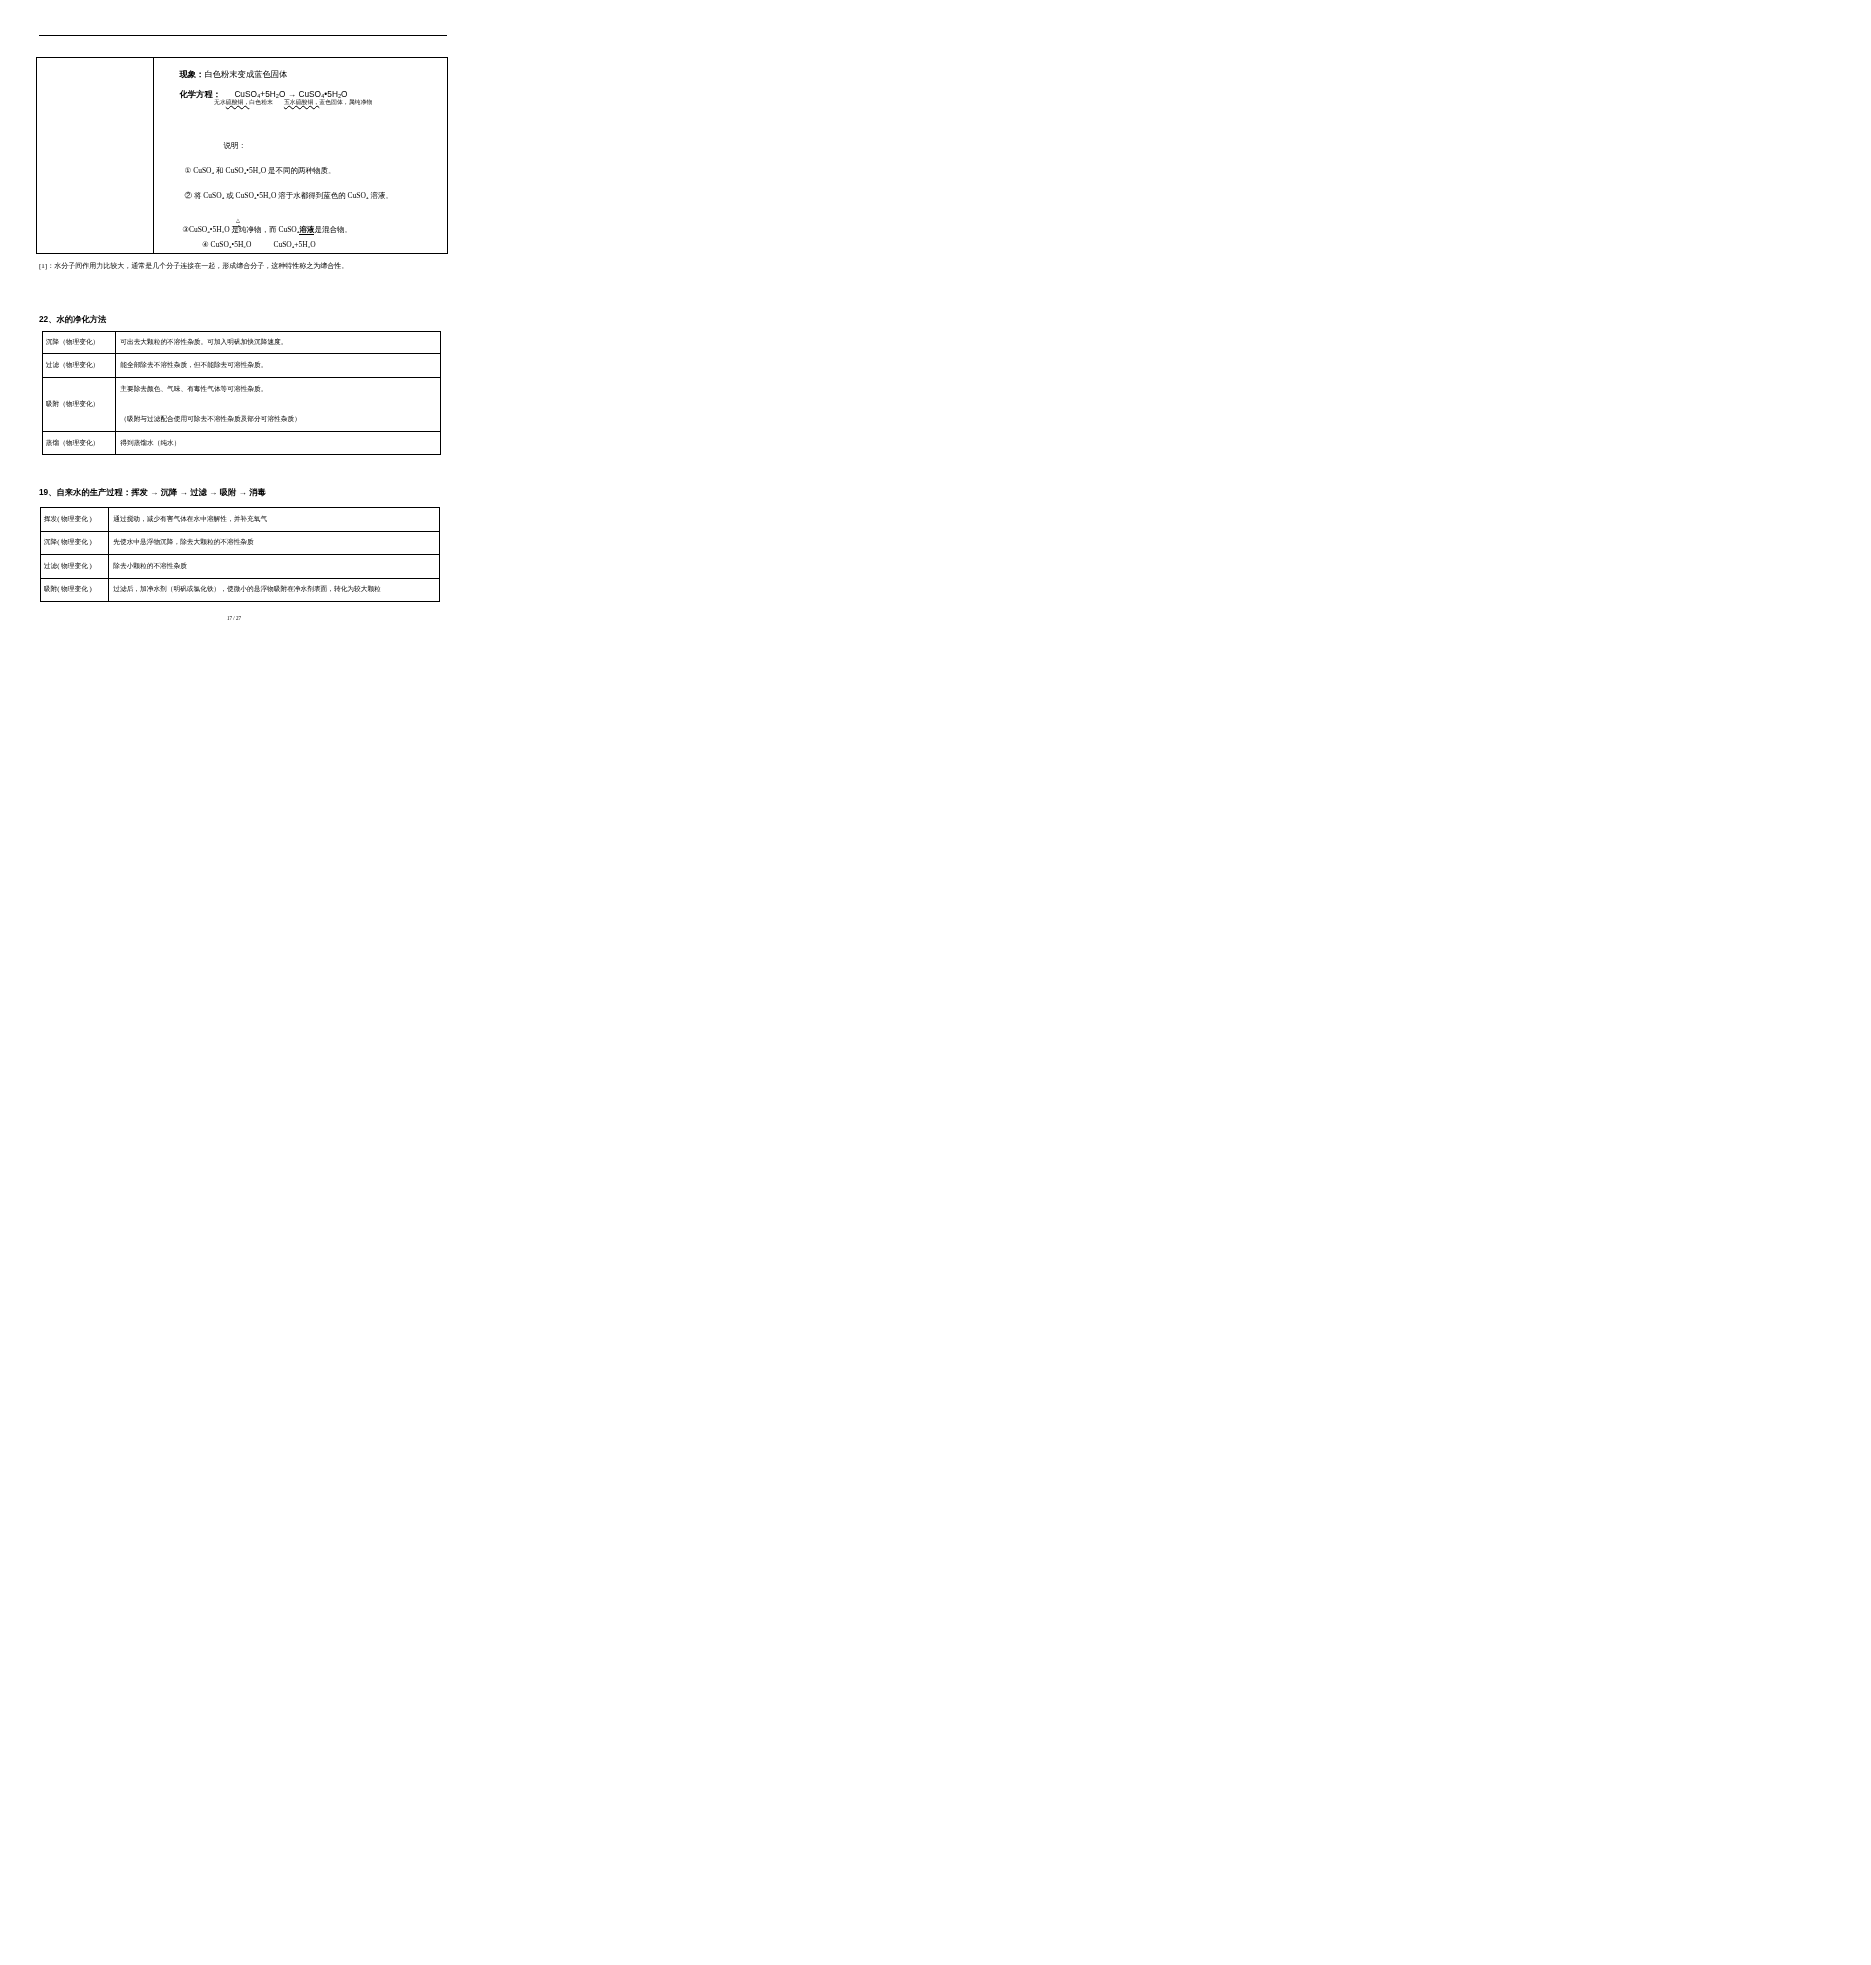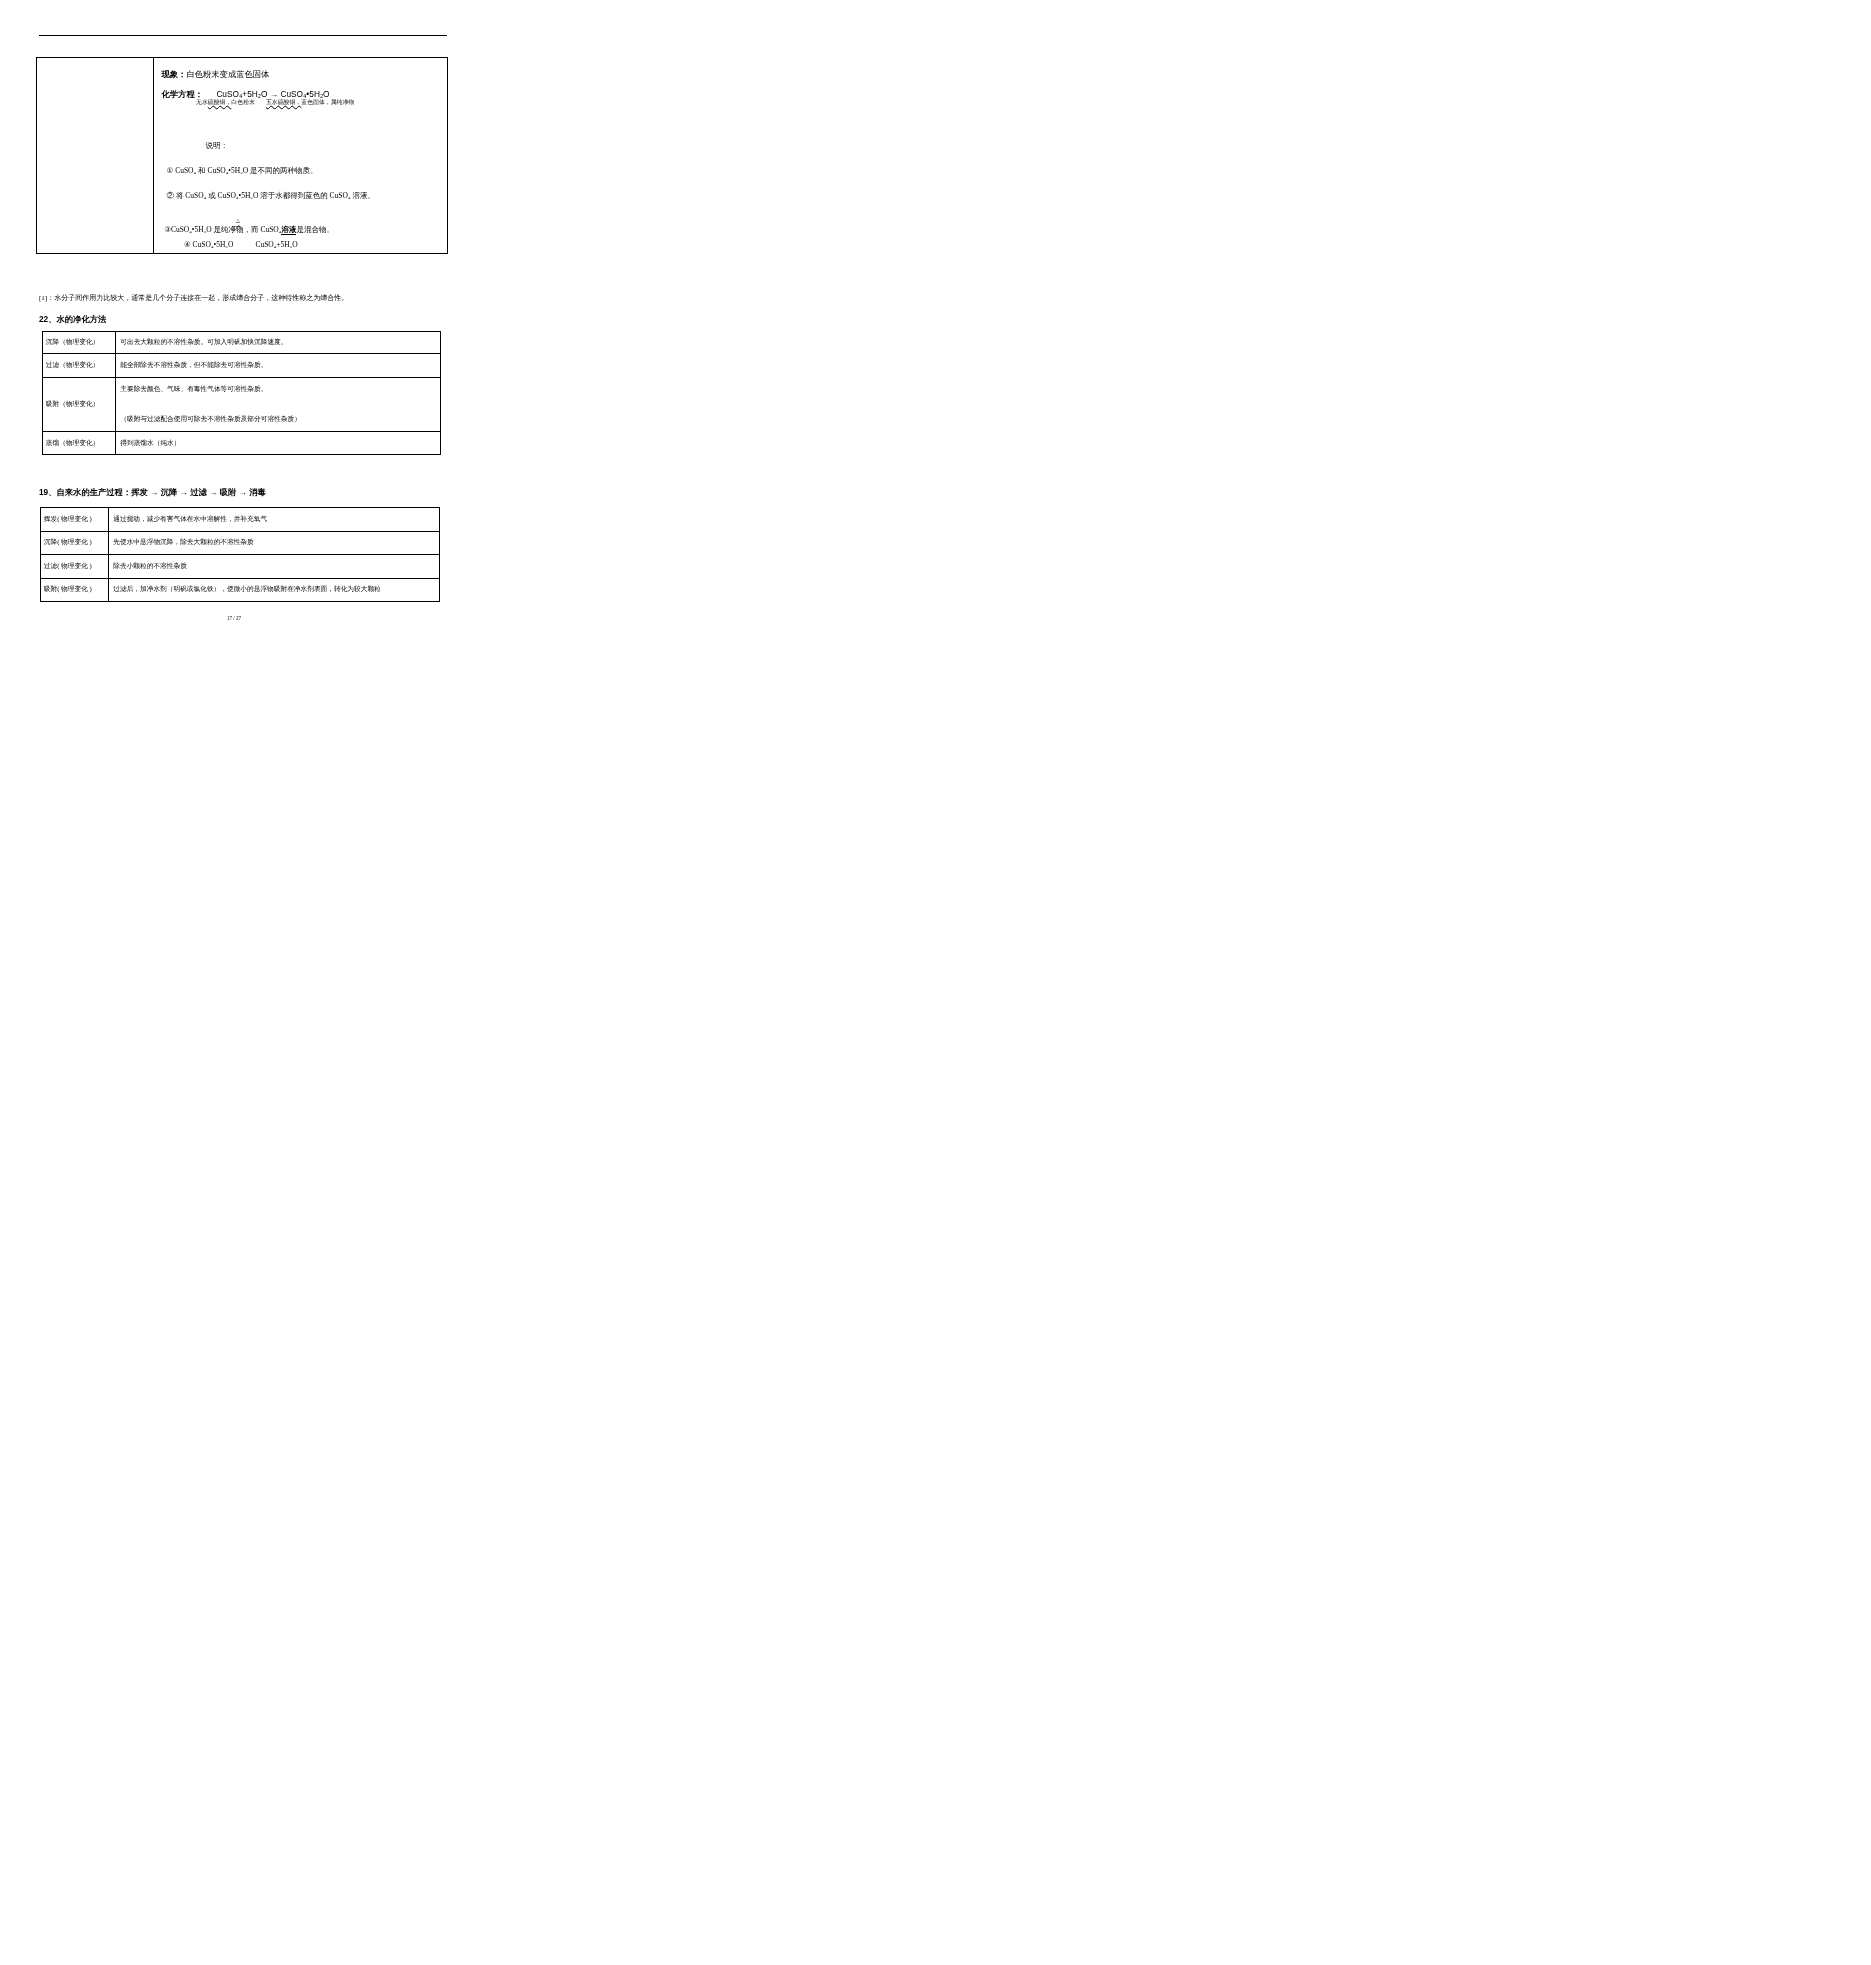--- a/index.html
+++ b/index.html
@@ -8,42 +8,42 @@
   .page { position:relative; width:468px; height:662px; background:#fff; overflow:hidden; }
 
   .top-rule { position:absolute; left:39px; top:35px; width:408px; height:1.2px; background:#000; }
 
   
   .t1 { position:absolute; left:36px; top:57px; width:412px; height:197px;
         border:0.8px solid #000; border-top:1.2px solid #000; border-bottom:1.2px solid #000;
         display:flex; }
   .t1-left  { width:117px; border-right:0.8px solid #000; }
   .t1-right { position:relative; flex:1; font-size:7.5px; }
-  .line { position:absolute; white-space:nowrap; line-height:1.25; }
+  .line { position:absolute; white-space:nowrap; line-height:1.25;margin-left:18px; }
   .blbl { font-family:"Liberation Sans","DejaVu Sans",sans-serif; font-weight:bold; }
 
   .phen { left:7.5px; top:10.6px;  font-size:8.3px; }
   .eq   { left:7.5px; top:31px;  font-size:8.3px; }
   .eq .formula { font-family:"Liberation Sans","DejaVu Sans",sans-serif; margin-left:13.4px; }
   .ann  { left:42px; top:41px; font-size:5.9px; color:#111; }
   .ann .sp { display:inline-block; width:11px; }
   .wavy { text-decoration:underline wavy #000; text-decoration-thickness:0.4px; text-underline-offset:1.2px; }
   .note { left:7.5px; top:83px;padding-left:44px; }
   .it1  { left:12.6px; top:108px; }
   .it2  { left:12.6px; top:133px; }
   .it3  { left:10.2px; top:167px; }
   .hl   { font-weight:bold; border-bottom:1px solid #000; padding-bottom:0.4px; }
   .tri  { position:absolute; left:82px; top:160px; font-size:5.1px; line-height:1; }
   .arr  { position:absolute; left:75px; top:162px; font-size:9.4px; line-height:1; font-weight:bold;
           transform:scaleX(1.5); transform-origin:left center;
           font-family:"Liberation Sans","DejaVu Sans",sans-serif; }
   .it4  { left:30px; top:182px; }
   .gap4 { display:inline-block; width:22px; }
 
-  .footnote { position:absolute; left:39px; top:261px; font-size:7px; white-space:nowrap;margin-top:32px; }
+  .footnote { position:absolute; left:39px; top:261px; font-size:7px; white-space:nowrap; }
 
   .heading { position:absolute; font-family:"Liberation Sans","DejaVu Sans",sans-serif;
              font-weight:bold; font-size:8.3px; white-space:nowrap; }
   .h22 { left:39px; top:314px; }
   .h23 { left:39px; top:487px; }
 
   
   .mtable { position:absolute; background:#fff;
             border-left:0.8px solid #000; border-right:0.8px solid #000;
             border-top:1.2px solid #000; border-bottom:1.2px solid #000; font-size:6.7px; }

